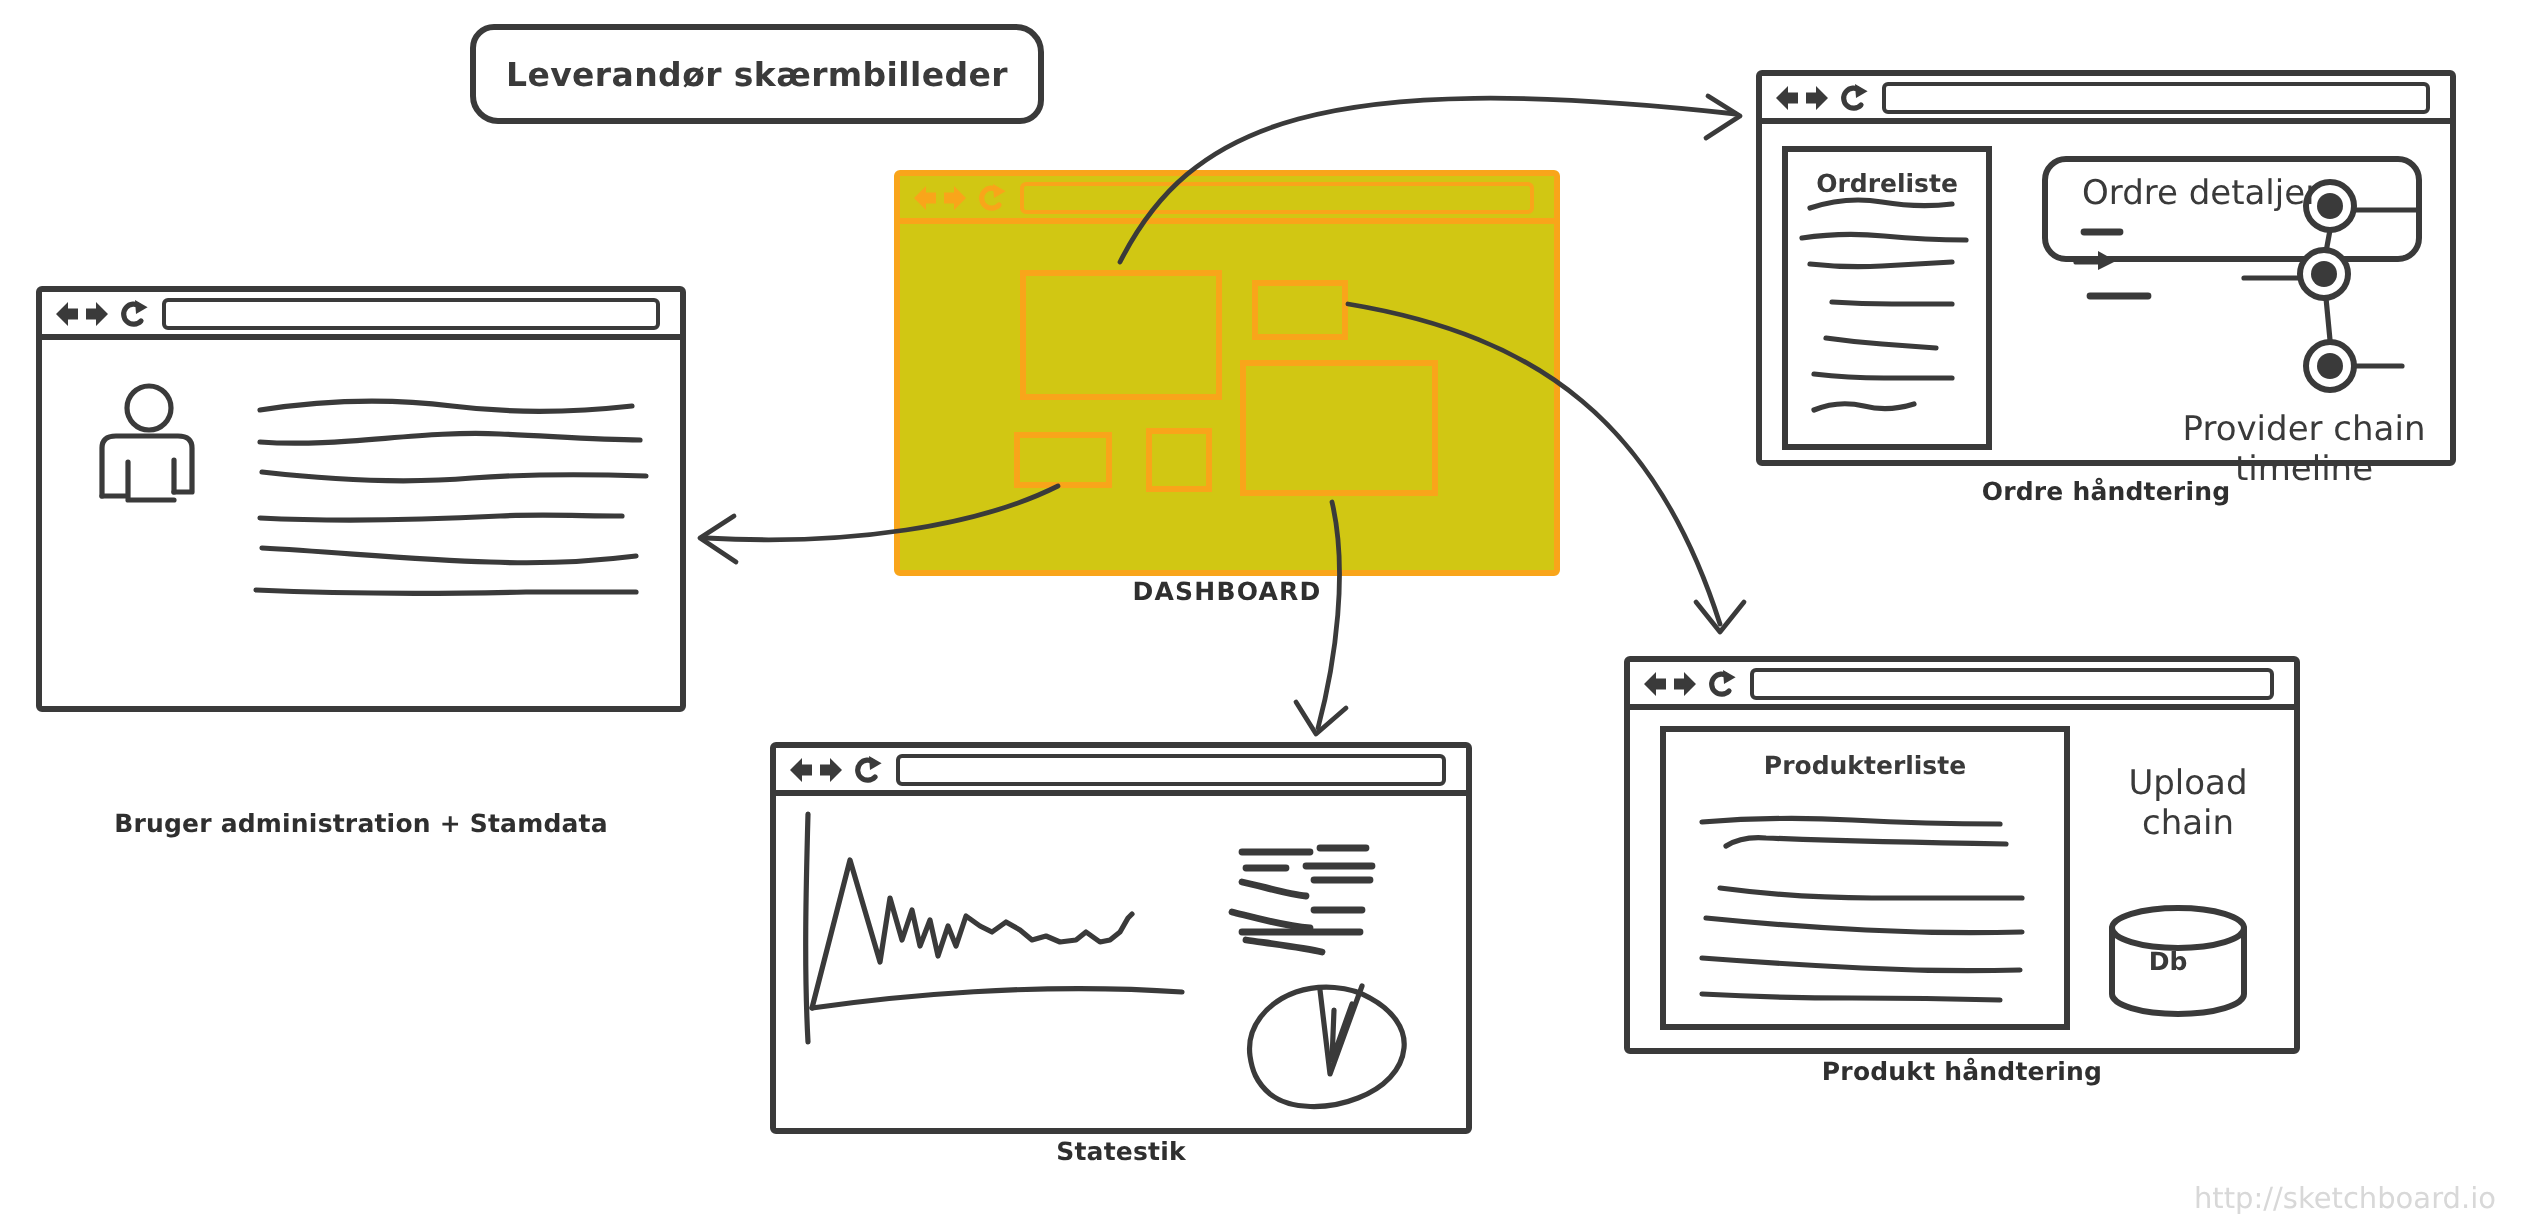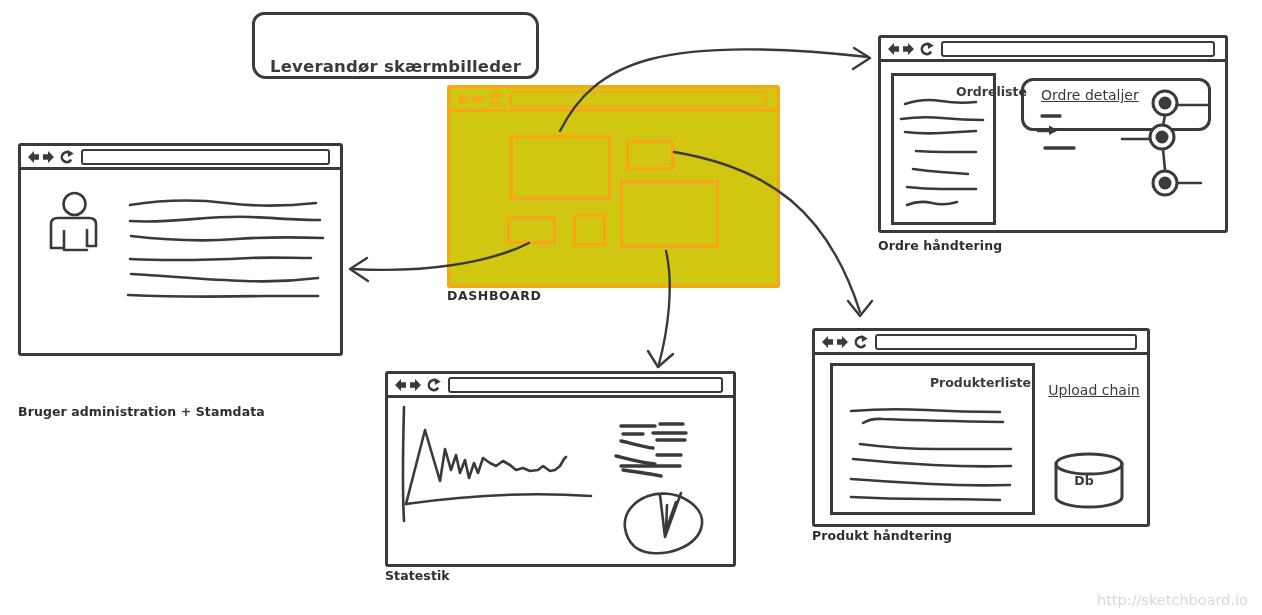--- a/index.html
+++ b/index.html
@@ -29,33 +29,33 @@
   }
   .window svg.sketch{position:absolute;left:0;top:0;z-index:3;pointer-events:none;}
 
   
   .window.dashboard{background:#d1c713;border-color:#f9a51a;}
   .window.dashboard .chrome{border-bottom-color:#f9a51a;}
   .window.dashboard .urlbar{border-color:#f9a51a;background:transparent;}
   .dash-rect{position:absolute;border:3px solid #f9a51a;box-sizing:border-box;background:transparent;}
 
   .panel{position:absolute;border:3px solid #3a3a3a;box-sizing:border-box;background:#fff;z-index:2;}
-  .panel-title{position:absolute;width:100%;text-align:center;font-weight:bold;font-size:12.5px;z-index:4;margin-left:48px;}
+  .panel-title{position:absolute;width:100%;text-align:center;font-weight:bold;font-size:12.5px;z-index:4;}
 
   .caption{
-    position:absolute;font-weight:bold;font-size:12.5px;
+    position:absolute;text-align:center;font-weight:bold;font-size:12.5px;
     color:#2f2f2f;letter-spacing:.1px;z-index:5;
   }
-  .small-label{position:absolute;font-size:14px;color:#3a3a3a;z-index:4;text-decoration:underline;}
+  .small-label{position:absolute;font-size:17px;color:#3a3a3a;z-index:4;}
 
   .title-box{
-    position:absolute;left:235px;top:12px;width:287px;height:67px;
+    position:absolute;left:235px;top:12px;width:287px;height:50px;
     border:3.4px solid #3a3a3a;border-radius:12px 14px 12px 14px;background:#fff;
-    box-sizing:border-box;display:flex;align-items:flex-end;justify-content:center;
-    font-weight:bold;font-size:16.5px;letter-spacing:.2px;margin-left:17px;
+    box-sizing:border-box;display:flex;align-items:center;justify-content:center;
+    font-weight:bold;font-size:16.5px;letter-spacing:.2px;
   }
 
   #arrows{position:absolute;left:0;top:0;z-index:40;pointer-events:none;}
   .watermark{
     position:absolute;right:14px;bottom:7px;font-size:14.5px;color:#d8d8d8;z-index:6;margin-top:15px;
   }
 </style>
 </head>
 <body>
 
@@ -121,20 +121,21 @@
     </svg>
     <div class="urlbar"></div>
   </div>
 
   <div class="panel" style="left:10px;top:35px;width:105px;height:152px;"></div>
   <div class="panel-title" style="left:10px;top:46px;width:105px;">Ordreliste</div>
 
   <div class="panel" style="left:140px;top:40px;width:190px;height:53px;border-radius:12px;"></div>
   <div class="small-label" style="left:160px;top:49px;">Ordre detaljer</div>
 
+  <div class="small-label" style="left:206px;top:167px;width:130px;text-align:center;">Provider chain timeline</div>
 
   <svg class="sketch" width="344" height="192" viewBox="0 0 344 192">
 
     <path class="stroke" d="M24 66 q18 -6 36 -3 q18 3 35 1"></path>
     <path class="stroke" d="M20 81 q20 -3 41 -1 q21 2 41 2"></path>
     <path class="stroke" d="M24 94 q18 2 36 1 q18 -1 35 -2"></path>
     <path class="stroke" d="M35 113 q15 1 30 1 q15 0 30 0"></path>
     <path class="stroke" d="M32 131 q14 2 28 3 q14 1 27 2"></path>
     <path class="stroke" d="M26 149 q17 2 35 2 q17 0 34 0"></path>
     <path class="stroke" d="M26 167 q12 -5 25 -2 q12 3 25 -1"></path>

